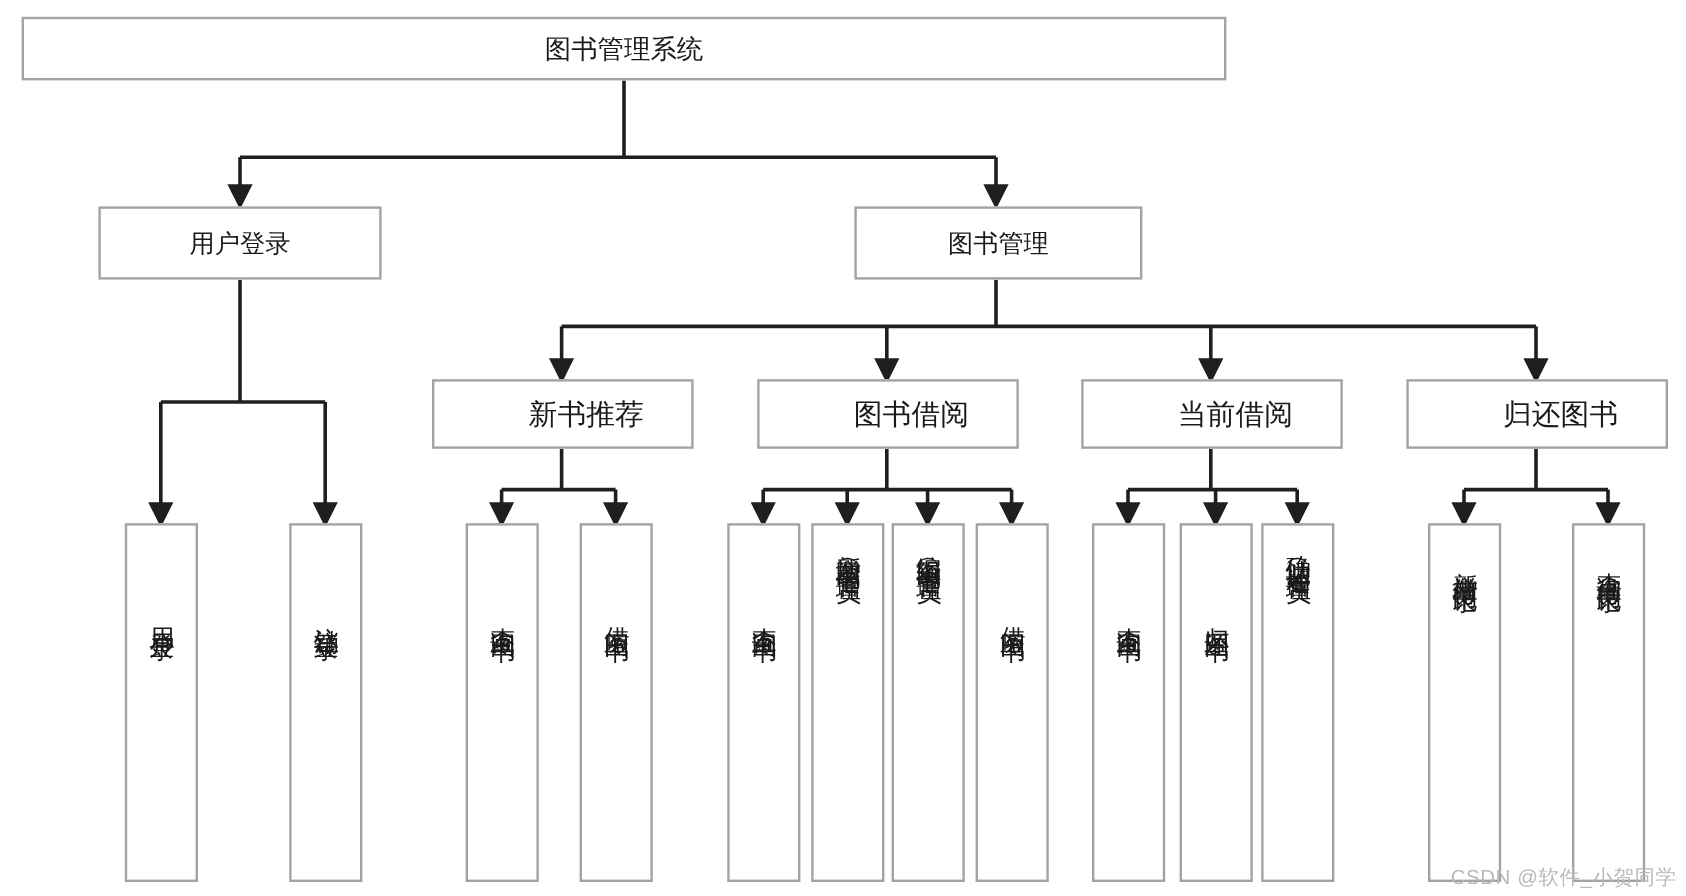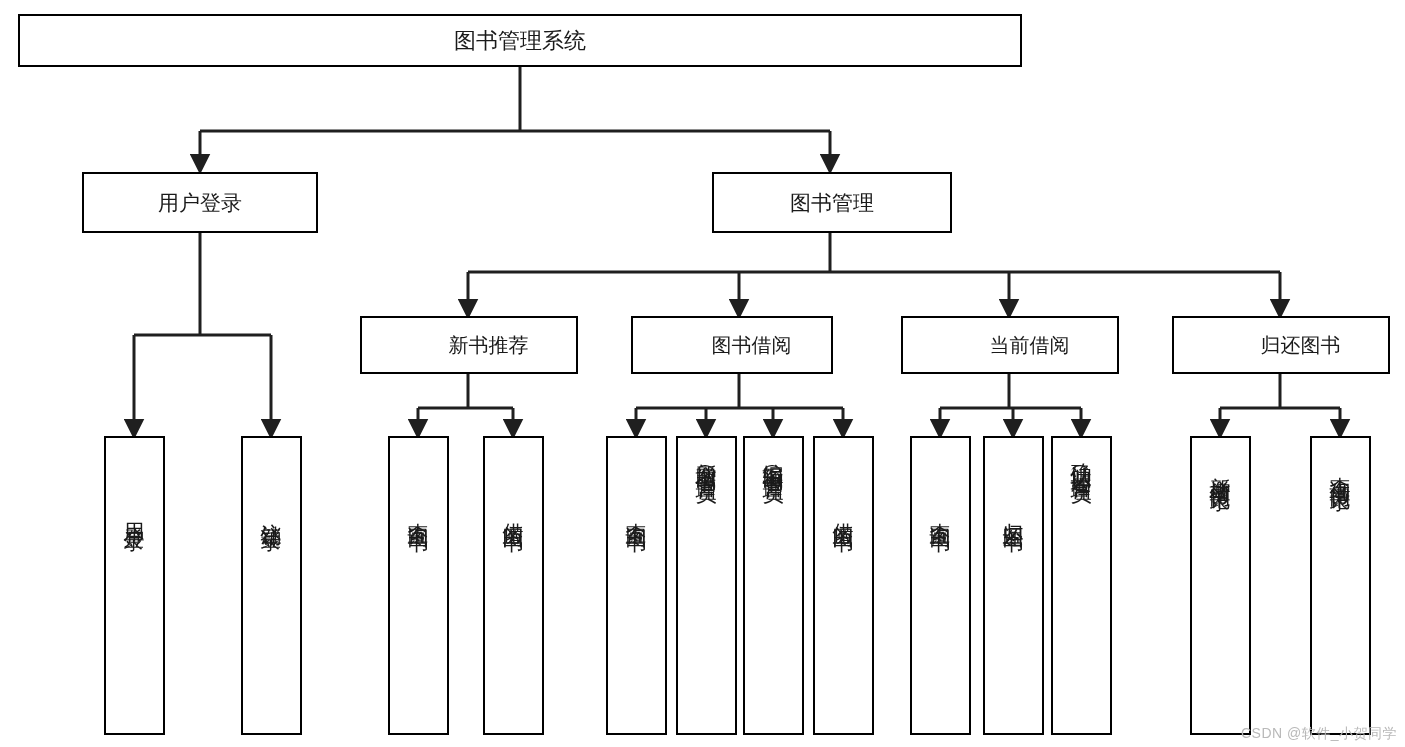--- a/index.html
+++ b/index.html
@@ -20,35 +20,35 @@
   #svg-layer {
     position: absolute;
     left: 0;
     top: 0;
     width: 1405px;
     height: 747px;
   }
   .node {
     position: absolute;
     box-sizing: border-box;
-    border: 2px solid #000000;
+    border: 2px solid #a3a3a3;
     background: #ffffff;
     display: flex;
     align-items: center;
     justify-content: center;
     color: #1a1a1a;
   }
   .node.root {
     font-size: 22px;
   }
   .node.level2 {
     font-size: 21px;
   }
   .node.level3 {
-    font-size: 20px;
+    font-size: 24px;
     padding-left: 39px;
   }
   .node.leaf {
     font-size: 21px;
     align-items: flex-start;
     justify-content: center;
     padding-top: 8px;
   }
   .vtext {
     writing-mode: vertical-rl;
@@ -57,21 +57,21 @@
     line-height: 1;
     white-space: nowrap;
   }
   .leaf-mid .vtext {
     margin-top: 60px;
   }
   #watermark {
     position: absolute;
     right: 8px;
     bottom: 4px;
-    font-size: 14px;
+    font-size: 17px;
     color: #b9b9b9;
     letter-spacing: 0.5px;
     white-space: nowrap;
     pointer-events: none;
   }
 </style>
 </head>
 <body>
 
 <div id="diagram-root">
@@ -133,21 +133,21 @@
   <div class="node level2" style="left:82px; top:172px; width:236px; height:61px;">
     <span>用户登录</span>
   </div>
   <div class="node level2" style="left:712px; top:172px; width:240px; height:61px;">
     <span>图书管理</span>
   </div>
 
   <div class="node level3" style="left:360px; top:316px; width:218px; height:58px;">
     <span>新书推荐</span>
   </div>
-  <div class="node level3" style="left:631px; top:316px; width:202px; height:58px;">
+  <div class="node level3" style="left:631px; top:316px; width:218px; height:58px;">
     <span>图书借阅</span>
   </div>
   <div class="node level3" style="left:901px; top:316px; width:218px; height:58px;">
     <span>当前借阅</span>
   </div>
   <div class="node level3" style="left:1172px; top:316px; width:218px; height:58px;">
     <span>归还图书</span>
   </div>
 
   <div class="node leaf leaf-mid" style="left:104px; top:436px; width:61px; height:299px;">

